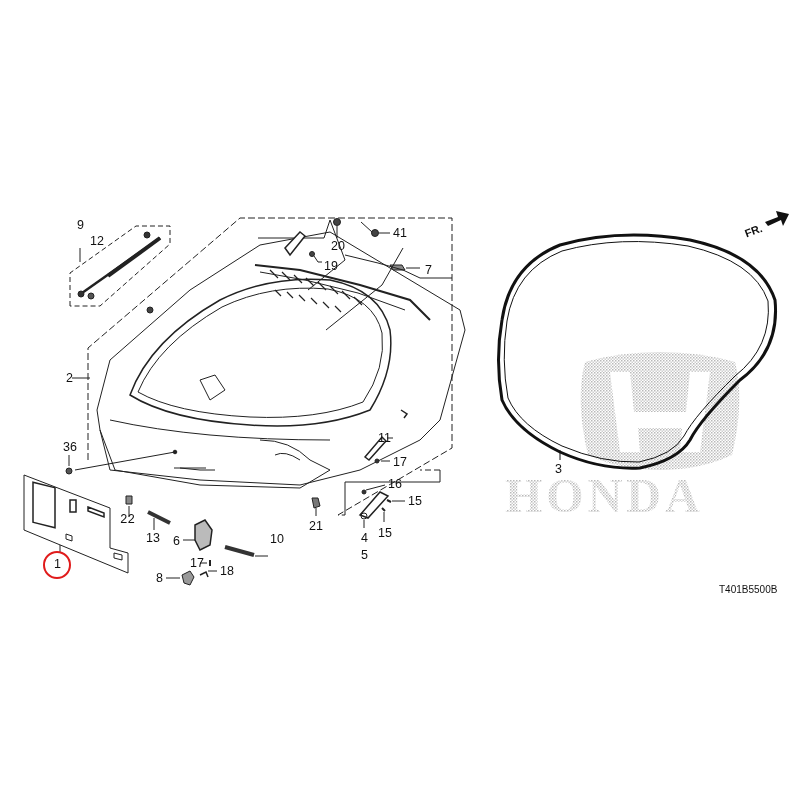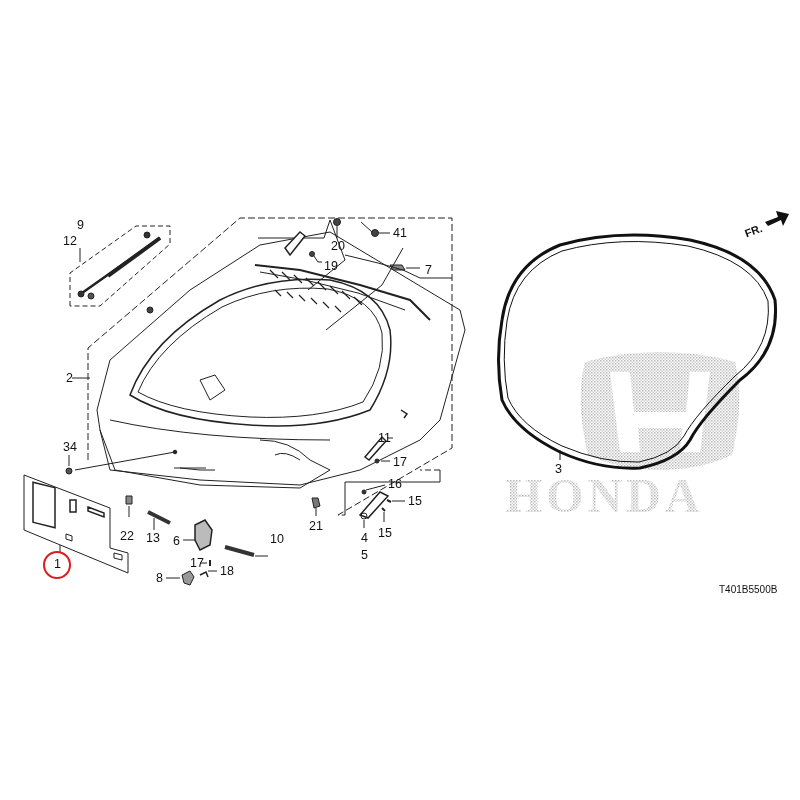--- a/index.html
+++ b/index.html
@@ -139,35 +139,35 @@
   </g>
 
   <g>
     <path d="M765,222 L778,217 L776,211 L789,214 L783,226 L781,220 L768,226 Z" fill="#111"></path>
   </g>
 
   <circle cx="57" cy="565" r="13" fill="none" stroke="#e01b1b" stroke-width="2"></circle>
 </svg>
 
 <div class="lbl" style="left:77px;top:219px;">9</div>
-<div class="lbl" style="left:63px;top:235px;">12</div>
+<div class="lbl" style="left:90px;top:235px;">12</div>
 <div class="lbl" style="left:331px;top:240px;">20</div>
 <div class="lbl" style="left:393px;top:227px;">41</div>
 <div class="lbl" style="left:324px;top:260px;">19</div>
 <div class="lbl" style="left:425px;top:264px;">7</div>
 <div class="lbl" style="left:66px;top:372px;">2</div>
 <div class="lbl" style="left:378px;top:432px;">11</div>
 <div class="lbl" style="left:393px;top:456px;">17</div>
-<div class="lbl" style="left:63px;top:441px;">34</div>
+<div class="lbl" style="left:63px;top:441px;">36</div>
 <div class="lbl" style="left:388px;top:478px;">16</div>
 <div class="lbl" style="left:408px;top:495px;">15</div>
 <div class="lbl" style="left:378px;top:527px;">15</div>
 <div class="lbl" style="left:361px;top:532px;">4</div>
 <div class="lbl" style="left:361px;top:549px;">5</div>
-<div class="lbl" style="left:120px;top:530px;">22</div>
+<div class="lbl" style="left:120px;top:514px;font-family:Liberation Mono, monospace;">22</div>
 <div class="lbl" style="left:309px;top:520px;">21</div>
 <div class="lbl" style="left:146px;top:532px;">13</div>
 <div class="lbl" style="left:173px;top:535px;">6</div>
 <div class="lbl" style="left:270px;top:533px;text-align:right;">10</div>
 <div class="lbl" style="left:190px;top:557px;">17</div>
 <div class="lbl" style="left:220px;top:565px;text-align:center;">18</div>
 <div class="lbl" style="left:156px;top:572px;">8</div>
 <div class="lbl" style="left:555px;top:463px;">3</div>
 <div class="lbl" style="left:54px;top:558px;">1</div>
 

